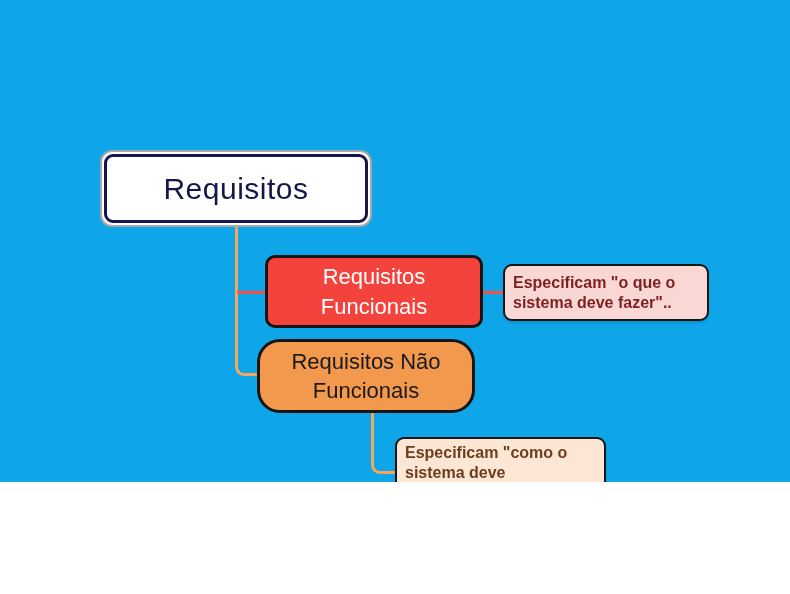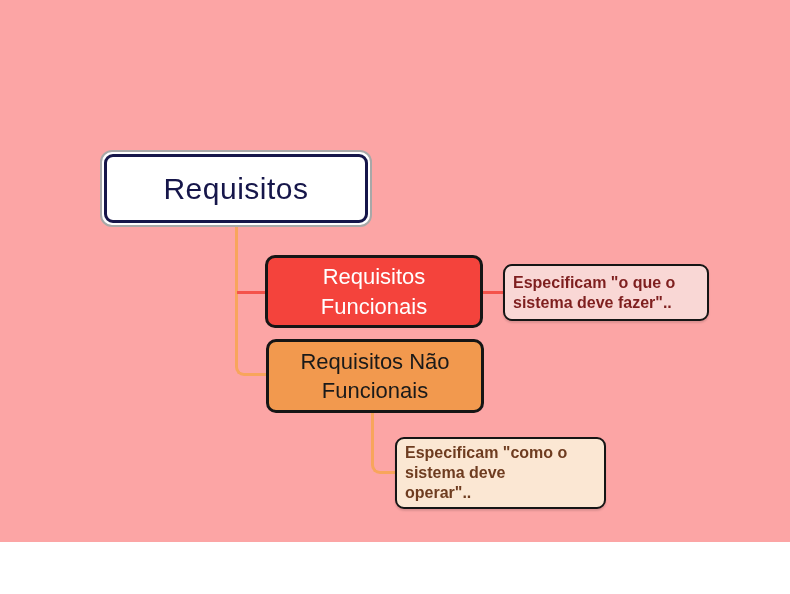--- a/index.html
+++ b/index.html
@@ -2,22 +2,22 @@
 <html><head>
 <meta charset="utf-8">
 <style>
   * { margin: 0; padding: 0; box-sizing: border-box; }
   html, body { background: #ffffff; }
   body { font-family: "Liberation Sans", "DejaVu Sans", sans-serif; }
 
   .canvas {
     position: relative;
     width: 790px;
-    height: 542px;
-    background: #fca5a5;
+    height: 482px;
+    background: #0ea5e9;
     overflow: hidden;
   }
 
   
   .root-ring {
     position: absolute;
     left: 100px; top: 150px;
     width: 272px; height: 77px;
     border: 2px solid #a8a8a8;
     border-radius: 12px;
@@ -77,23 +77,24 @@
     font-size: 22px;
     line-height: 1.32;
     white-space: pre;
   }
   .node-funcionais {
     left: 265px; top: 255px; height: 73px;
     background: #f4433c;
     color: #ffffff;
   }
   .node-nao-funcionais {
-    left: 266px; top: 339px;
+    left: 257px; top: 339px;
     background: #f2994e;
     color: #1a1a1a;
+    border-radius: 23px;
   }
 
   
   .note {
     position: absolute;
     border: 2.5px solid #151515;
     border-radius: 9px;
     display: flex; align-items: center;
     padding: 3px 8px;
     font-weight: bold;

